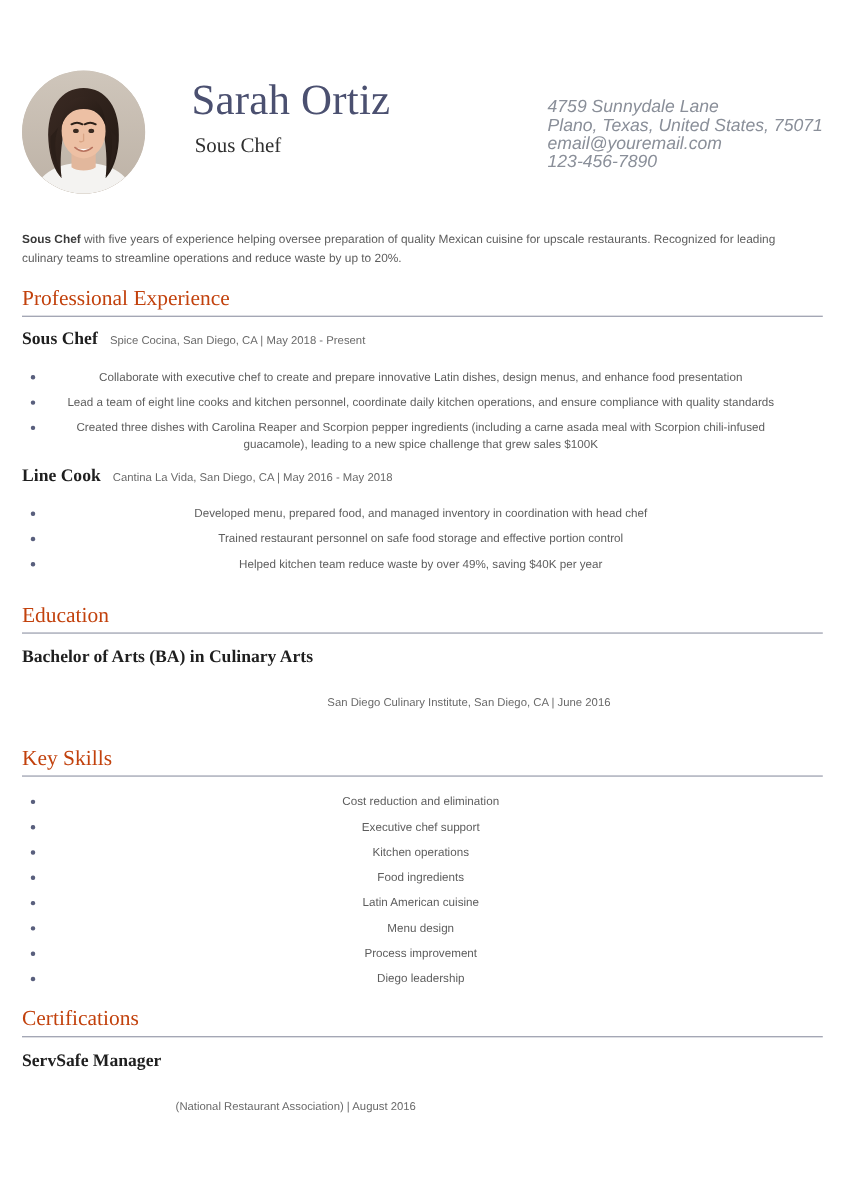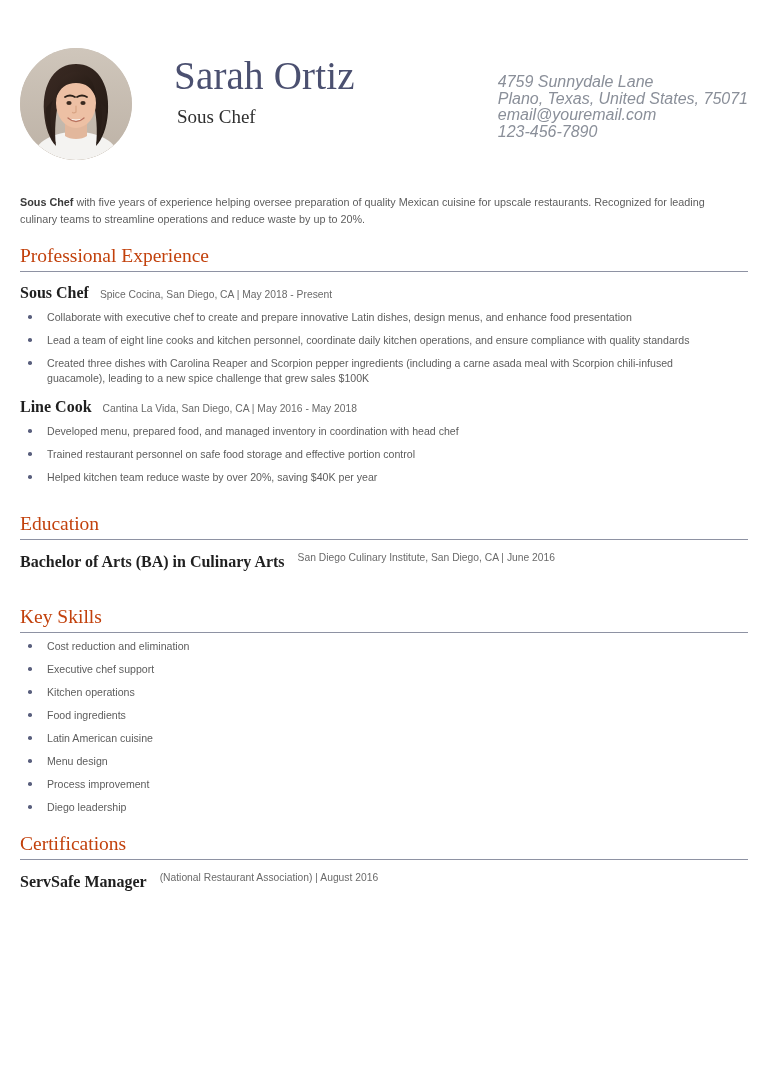--- a/index.html
+++ b/index.html
@@ -12,21 +12,21 @@
     height: 1086px;
     font-family: "Liberation Sans", sans-serif;
     color: #5a5a5a;
     overflow: hidden;
   }
   .page {
     width: 768px;
     height: 1086px;
     background: #fff;
     box-sizing: border-box;
-    padding: 0 20px;
+    padding: 16px 20px;
     position: relative;
   }
 
   
   .header {
     display: flex;
     align-items: flex-start;
     padding-top: 48px;
     height: 118px;
   }
@@ -112,22 +112,23 @@
   }
   .entry-meta {
     font-size: 10.3px;
     color: #6a6a6a;
     line-height: 18px;
     padding-left: 11px;
   }
 
   ul.bullets {
     list-style: none;
-    margin: 6px 0 0 0;
+    margin: 16px 0 0 0;
     padding: 0;
+    text-align: center;
   }
   ul.bullets li {
     position: relative;
     padding-left: 27px;
     font-size: 10.6px;
     line-height: 15px;
     color: #5d5d5d;
     margin-bottom: 8px;
     padding-right: 30px;
   }
@@ -148,20 +149,21 @@
     font-family: "Liberation Serif", serif;
     font-size: 16px;
     font-weight: bold;
     color: #1f1f1f;
     line-height: 20px;
   }
   .line-entry .le-meta {
     font-size: 10.3px;
     color: #6a6a6a;
     padding-left: 13px;
+    margin-top: 46px;
   }
 
   .skills { margin-top: 12px; }
   .skills li { margin-bottom: 10px; }
 
   .sec-gap-lg { margin-top: 26px; }
   .sec-gap-xl { margin-top: 32px; }
 </style>
 </head>
 <body>
@@ -250,21 +252,21 @@
     </div>
 
     <div class="entry">
       <div class="entry-head">
         <span class="entry-role">Line Cook</span>
         <span class="entry-meta">Cantina La Vida, San Diego, CA | May 2016 - May 2018</span>
       </div>
       <ul class="bullets">
         <li>Developed menu, prepared food, and managed inventory in coordination with head chef</li>
         <li>Trained restaurant personnel on safe food storage and effective portion control</li>
-        <li>Helped kitchen team reduce waste by over 20%, saving $40K per year</li>
+        <li>Helped kitchen team reduce waste by over 49%, saving $40K per year</li>
       </ul>
     </div>
   </div>
 
   <div class="section sec-gap-lg">
     <div class="section-title">Education</div>
     <div class="line-entry">
       <span class="le-title">Bachelor of Arts (BA) in Culinary Arts</span>
       <span class="le-meta">San Diego Culinary Institute, San Diego, CA | June 2016</span>
     </div>

